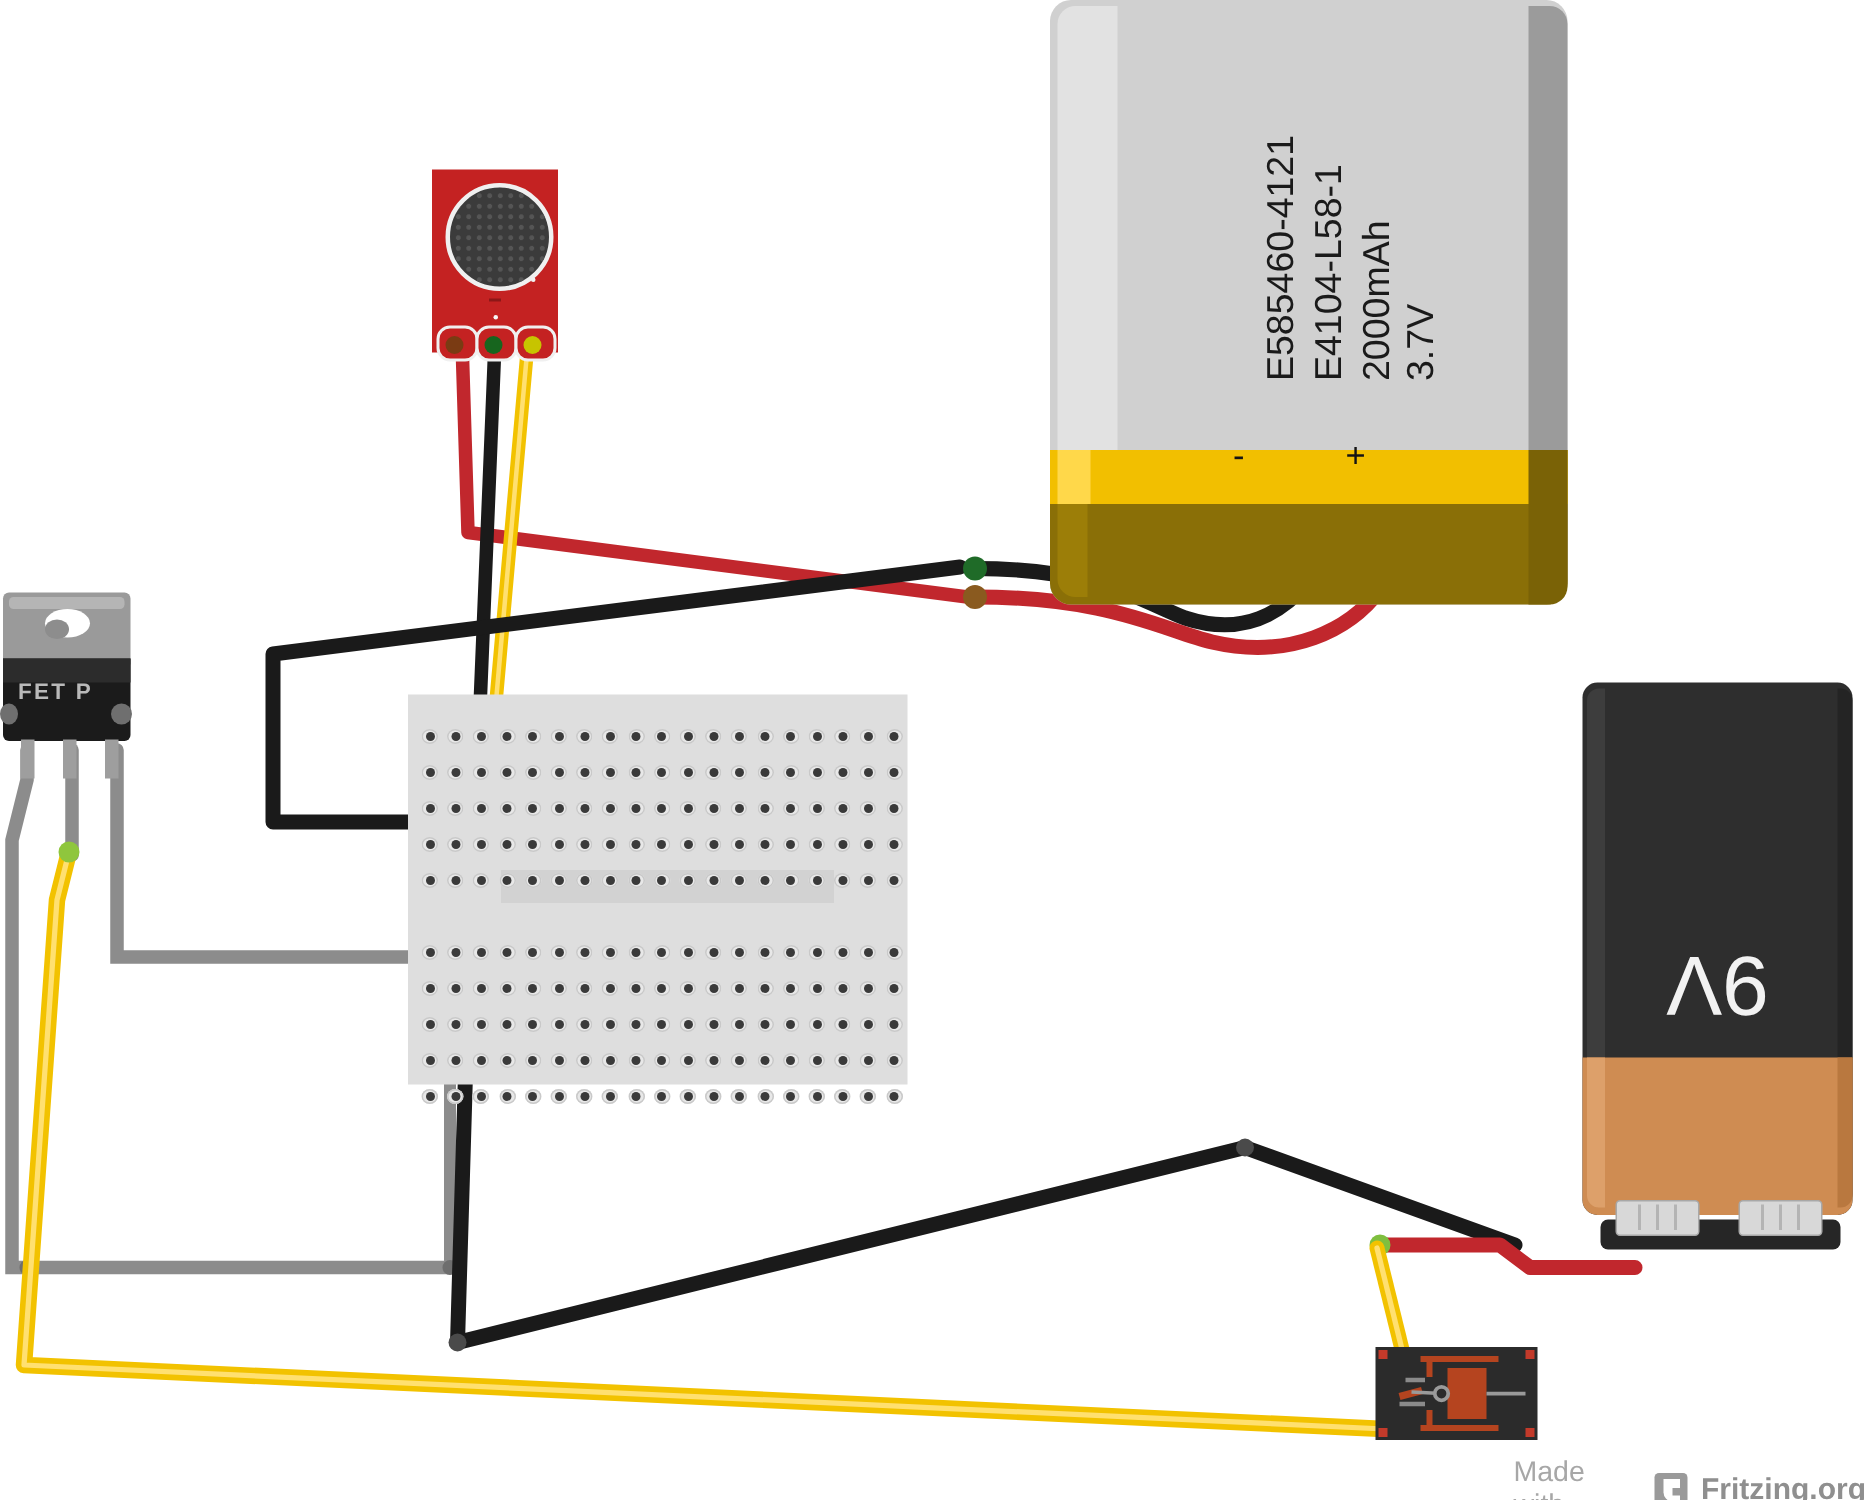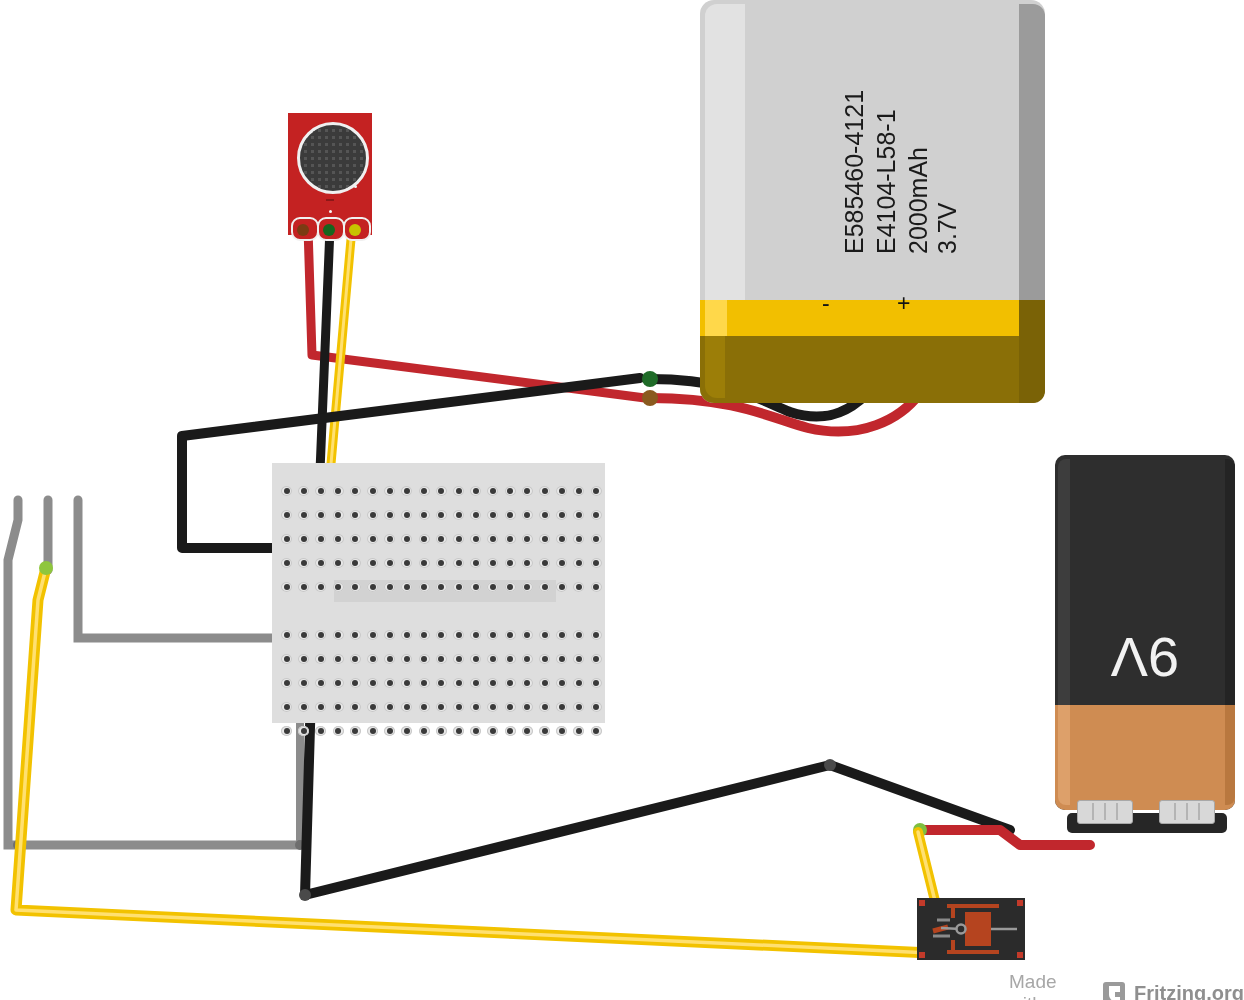--- a/index.html
+++ b/index.html
@@ -227,20 +227,34 @@
         <i style="left:26px"></i>
         <i style="left:38px"></i>
     </div>
     <div class="nv-snap" style="left:104px;">
       <i style="left:14px"></i>
         <i style="left:26px"></i>
         <i style="left:38px"></i>
     </div>
   </div>
 
+  <div id="fet">
+    <div class="fet-tab"></div>
+    <div class="fet-tab-hl"></div>
+    <div class="fet-hole"></div>
+    <div class="fet-hole-sh"></div>
+    <div class="fet-dark"></div>
+    <div class="fet-mid"></div>
+    <div class="fet-notchL"></div>
+    <div class="fet-notchR"></div>
+    <div class="fet-name">FET P</div>
+    <div class="fet-leg" style="left:14px;"></div>
+    <div class="fet-leg" style="left:42px;"></div>
+    <div class="fet-leg" style="left:70px;"></div>
+  </div>
 
   <div id="mic">
     <div class="mic-pcb"></div>
     <div class="mic-can">
       <div class="mic-mesh"></div>
     </div>
     <div class="mic-dot"></div>
     <div class="mic-mark"></div>
     <div class="mic-dot2"></div>
     <div class="mic-padrow">

